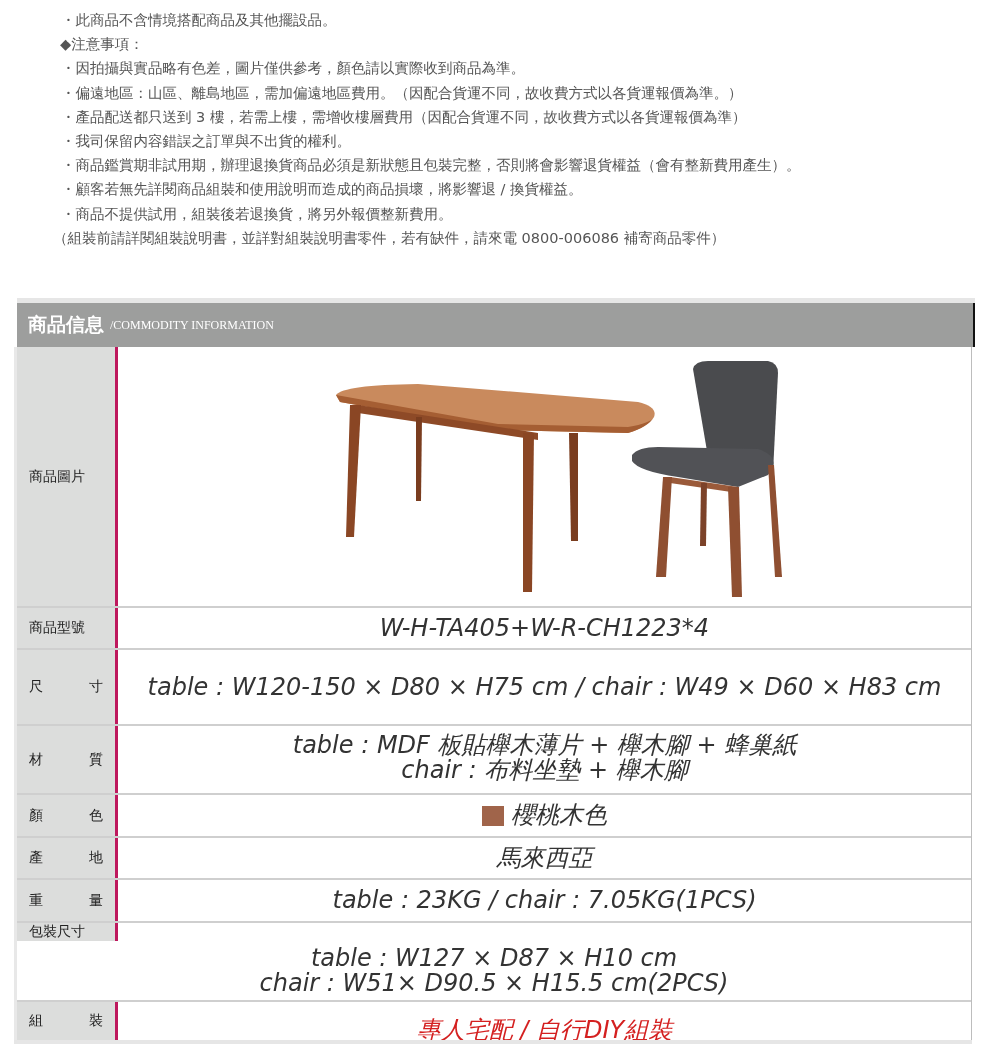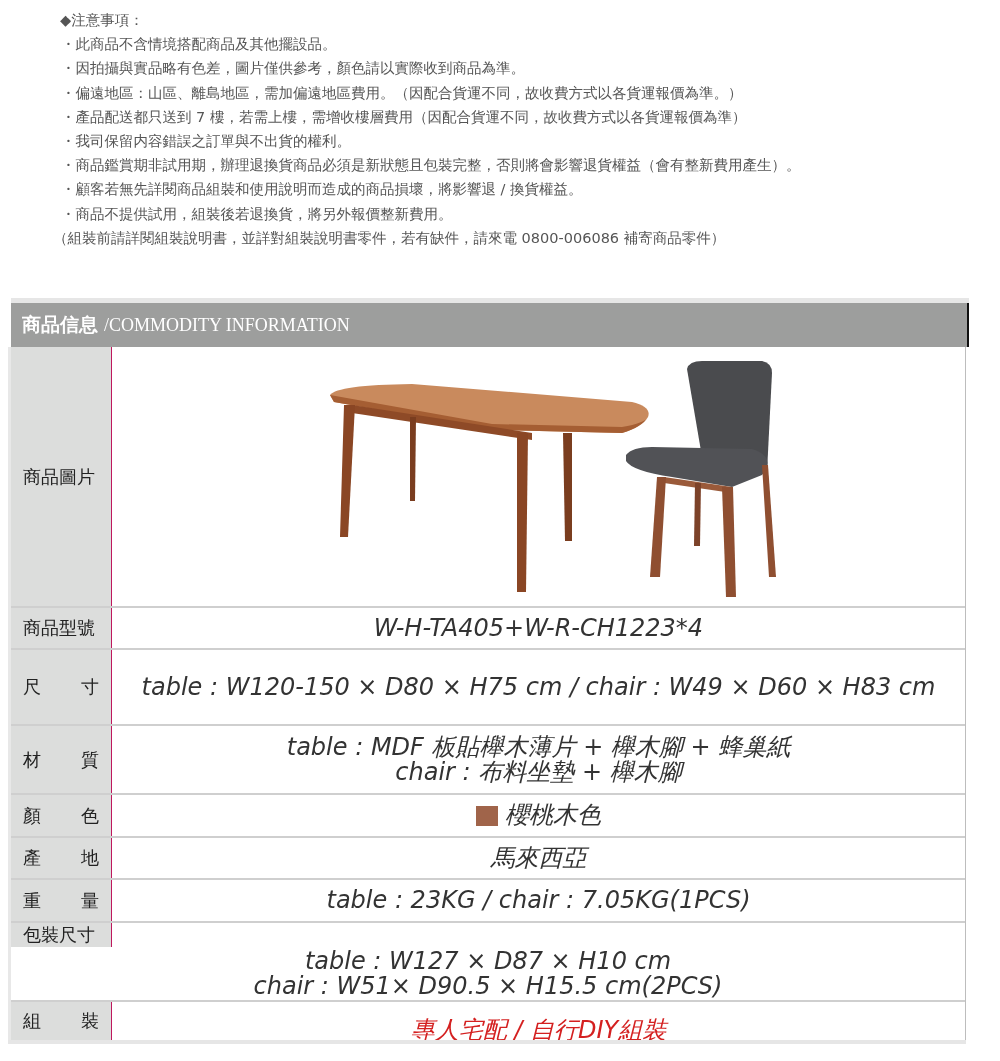--- a/index.html
+++ b/index.html
@@ -5,49 +5,49 @@
   * { box-sizing: border-box; margin: 0; padding: 0; }
   html, body { width: 1000px; height: 1061px; background: #ffffff; overflow: hidden; }
   body { font-family: "DejaVu Sans", "Liberation Sans", sans-serif; color: #333; position: relative; }
 
   .notes { position: absolute; left: 55px; top: 8px; width: 940px; font-size: 14.5px; color: #555; }
   .notes .line { height: 24.2px; line-height: 24.2px; white-space: nowrap; }
   .notes .title { padding-left: 5px; color: #555; }
   .notes .item { padding-left: 6px; }
   .notes .foot { padding-left: 0; margin-left: -2px; }
 
-  .info { position: absolute; left: 8px; top: 298px; width: 961px; }
+  .info { position: absolute; left: 14px; top: 298px; width: 961px; }
   .info .topstrip { height: 5px; background: #e6e6e6; margin-left: 3px; }
   .info .header { height: 44px; background: #9d9e9d; margin-left: 3px; border-right: 2px solid #111; display: flex; align-items: center; padding-left: 11px; }
   .info .header .zh { font-size: 19px; font-weight: bold; color: #fff; letter-spacing: 0px; }
-  .info .header .en { font-size: 18px; color: #fff; margin-left: 6px; font-family: "Liberation Serif", "DejaVu Serif", serif; }
+  .info .header .en { font-size: 12px; color: #fff; margin-left: 6px; font-family: "Liberation Serif", "DejaVu Serif", serif; }
 
   .table { margin-left: 3px; border-left: 3px solid #e8e8e8; border-right: 1px solid #bdbdbd; width: 958px; position: relative; left: -3px; }
   .row { display: flex; border-top: 2px solid #cfcfcf; }
   .row.first { border-top: none; }
-  .row .label { width: 101px; background: #dcdddc; border-right: 1px solid #be185d; display: flex; align-items: center; padding-left: 12px; font-size: 18px; color: #222; flex-shrink: 0; }
+  .row .label { width: 101px; background: #dcdddc; border-right: 3px solid #be185d; display: flex; align-items: center; padding-left: 12px; font-size: 14px; color: #222; flex-shrink: 0; }
   .row .label.spread { justify-content: space-between; padding-right: 12px; }
   .row .value { flex: 1; display: flex; align-items: center; justify-content: center; flex-direction: column; font-size: 24px; color: #333; text-align: center; line-height: 25px; font-style: italic; }
   .row .value.red { color: #d42020; margin-top: 18px; }
   .bottomstrip { height: 4px; background: #e6e6e6; margin-left: 3px; width: 958px; position: relative; left: -3px; }
 
   .swatch-wrap { display: flex; align-items: center; gap: 7px; }
   .swatch { width: 22px; height: 20px; background: #a0644a; display: inline-block; }
 
   .img-cell { position: relative; height: 259px; }
 </style>
 </head>
 <body>
 
 <div class="notes">
+  <div class="line item">・此商品不含情境搭配商品及其他擺設品。</div>
   <div class="line title">◆注意事項：</div>
-  <div class="line item">・此商品不含情境搭配商品及其他擺設品。</div>
   <div class="line item">・因拍攝與實品略有色差，圖片僅供參考，顏色請以實際收到商品為準。</div>
   <div class="line item">・偏遠地區：山區、離島地區，需加偏遠地區費用。（因配合貨運不同，故收費方式以各貨運報價為準。）</div>
-  <div class="line item">・產品配送都只送到 7 樓，若需上樓，需增收樓層費用（因配合貨運不同，故收費方式以各貨運報價為準）</div>
+  <div class="line item">・產品配送都只送到 3 樓，若需上樓，需增收樓層費用（因配合貨運不同，故收費方式以各貨運報價為準）</div>
   <div class="line item">・我司保留内容錯誤之訂單與不出貨的權利。</div>
   <div class="line item">・商品鑑賞期非試用期，辦理退換貨商品必須是新狀態且包裝完整，否則將會影響退貨權益（會有整新費用產生）。</div>
   <div class="line item">・顧客若無先詳閱商品組裝和使用說明而造成的商品損壞，將影響退 / 換貨權益。</div>
   <div class="line item">・商品不提供試用，組裝後若退換貨，將另外報價整新費用。</div>
   <div class="line foot">（組裝前請詳閱組裝說明書，並詳對組裝說明書零件，若有缺件，請來電 0800-006086 補寄商品零件）</div>
 </div>
 
 <div class="info">
   <div class="topstrip"></div>
   <div class="header" style="background: rgb(157, 158, 157);">
@@ -96,21 +96,21 @@
         <span>寸</span>
       </div>
       <div class="value">table : W120-150 × D80 × H75 cm / chair : W49 × D60 × H83 cm</div>
     </div>
 
     <div class="row" style="height:69px;">
       <div class="label spread">
         <span>材</span>
         <span>質</span>
       </div>
-      <div class="value" style="">
+      <div class="value" style="padding-bottom:10px;justify-content:flex-end;">
         <div>table : MDF 板貼櫸木薄片 + 櫸木腳 + 蜂巢紙</div>
         <div>chair : 布料坐墊 + 櫸木腳</div>
       </div>
     </div>
 
     <div class="row" style="height:43px;">
       <div class="label spread">
         <span>顏</span>
         <span>色</span>
       </div>

